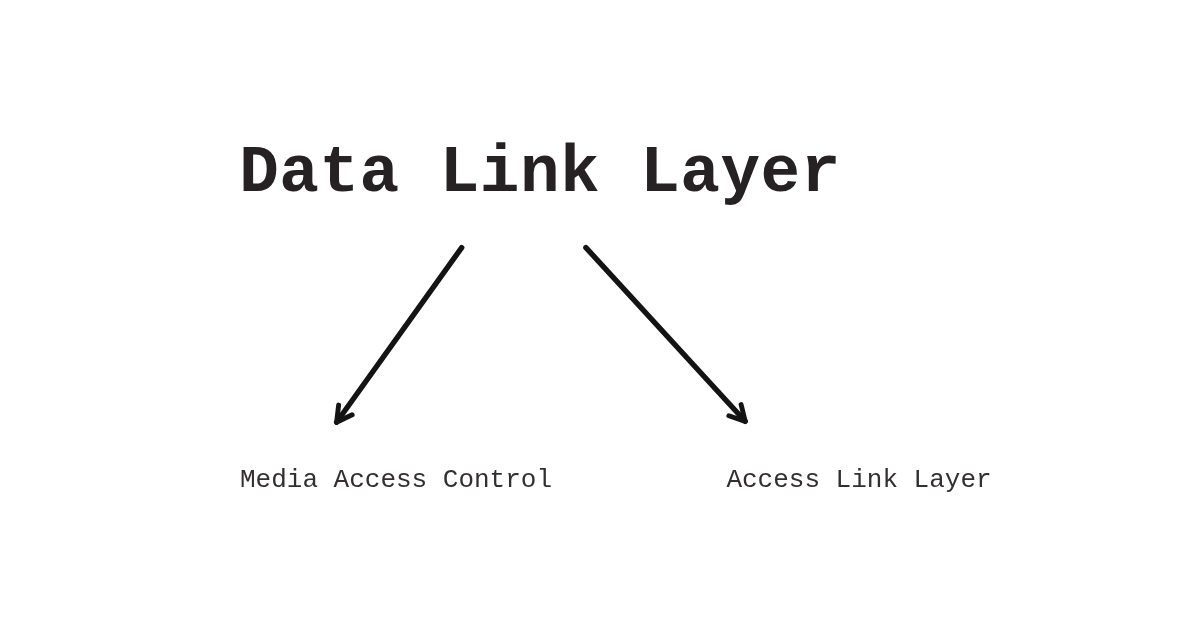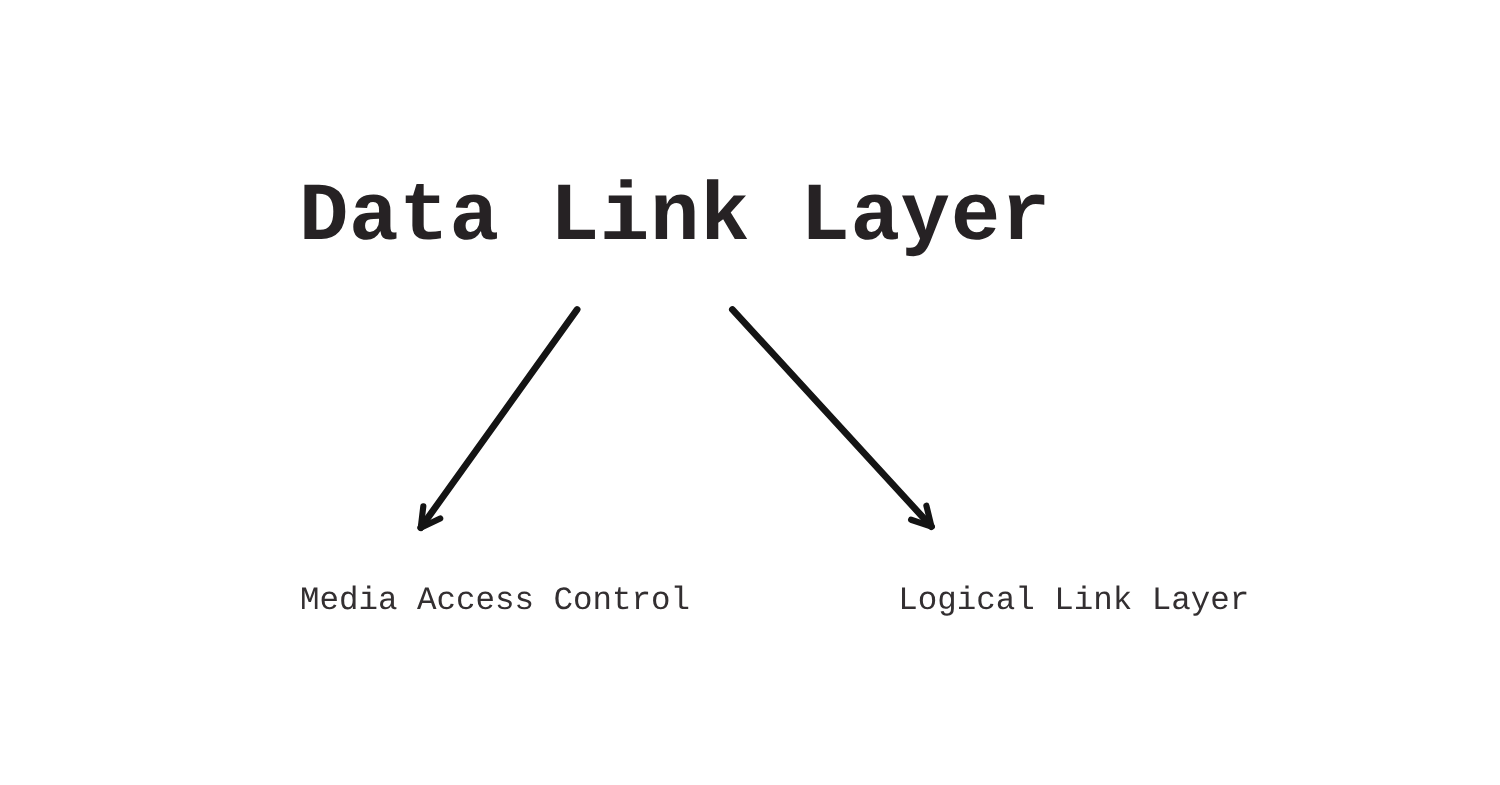--- a/index.html
+++ b/index.html
@@ -62,15 +62,15 @@
       <marker id="arrowhead" viewBox="0 0 12 12" refX="10" refY="6" markerWidth="4.2" markerHeight="4.2" orient="auto-start-reverse">
         <path d="M2,1.6 L10,6 L2,10.4" fill="none" stroke="#141414" stroke-width="2.6" stroke-linecap="round" stroke-linejoin="round"></path>
       </marker>
     </defs>
     <line x1="513" y1="188" x2="374" y2="382" stroke-width="6" stroke-linecap="round" marker-end="url(#arrowhead)"></line>
     <line x1="651" y1="188" x2="828" y2="381" stroke-width="6" stroke-linecap="round" marker-end="url(#arrowhead)"></line>
   </svg>
 
   <div class="node-label mac">Media Access Control</div>
 
-  <div class="node-label llc">Logical Link Layer</div>
+  <div class="node-label llc">Access Link Layer</div>
 
 </div>
 
 </body></html>

